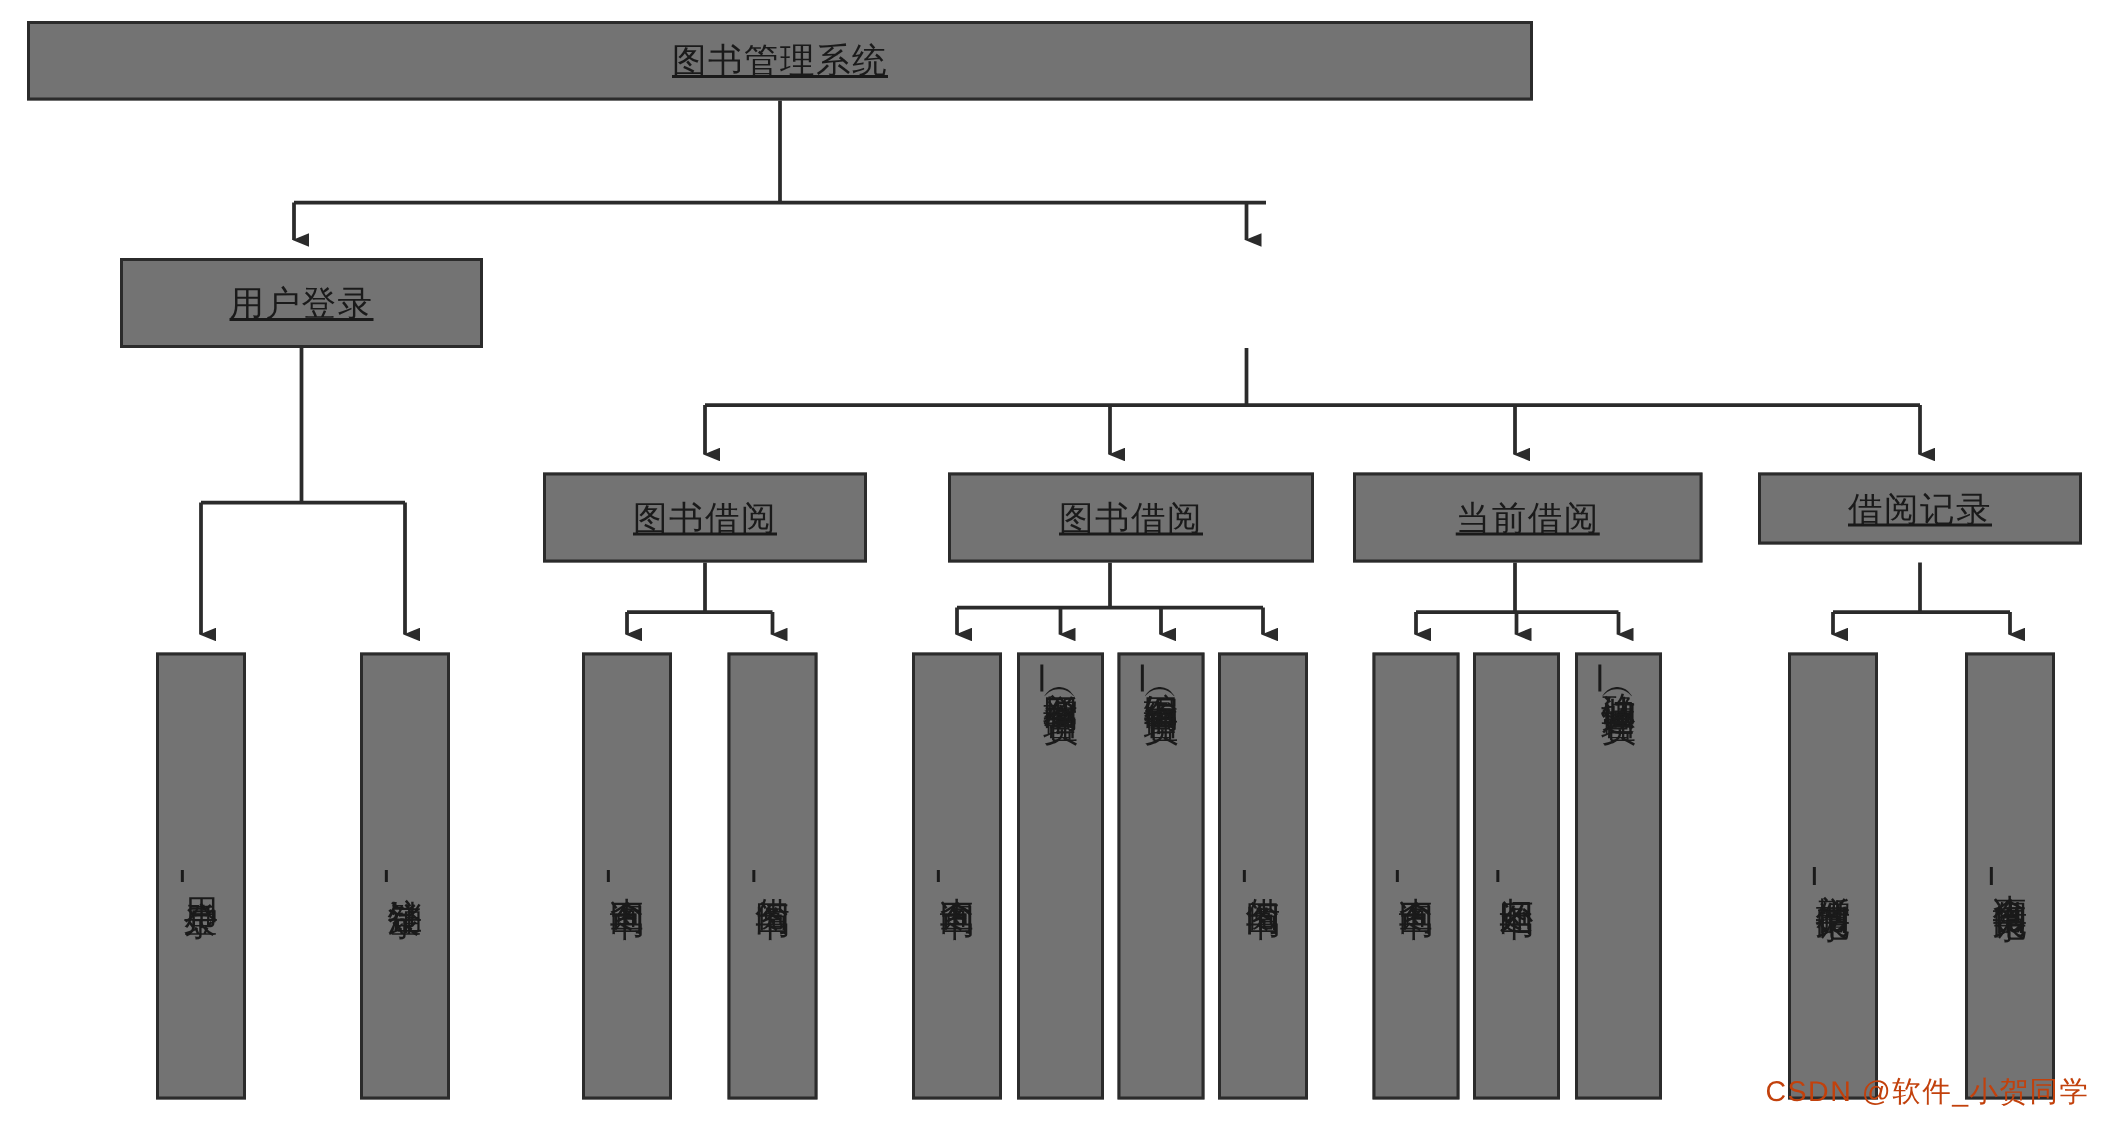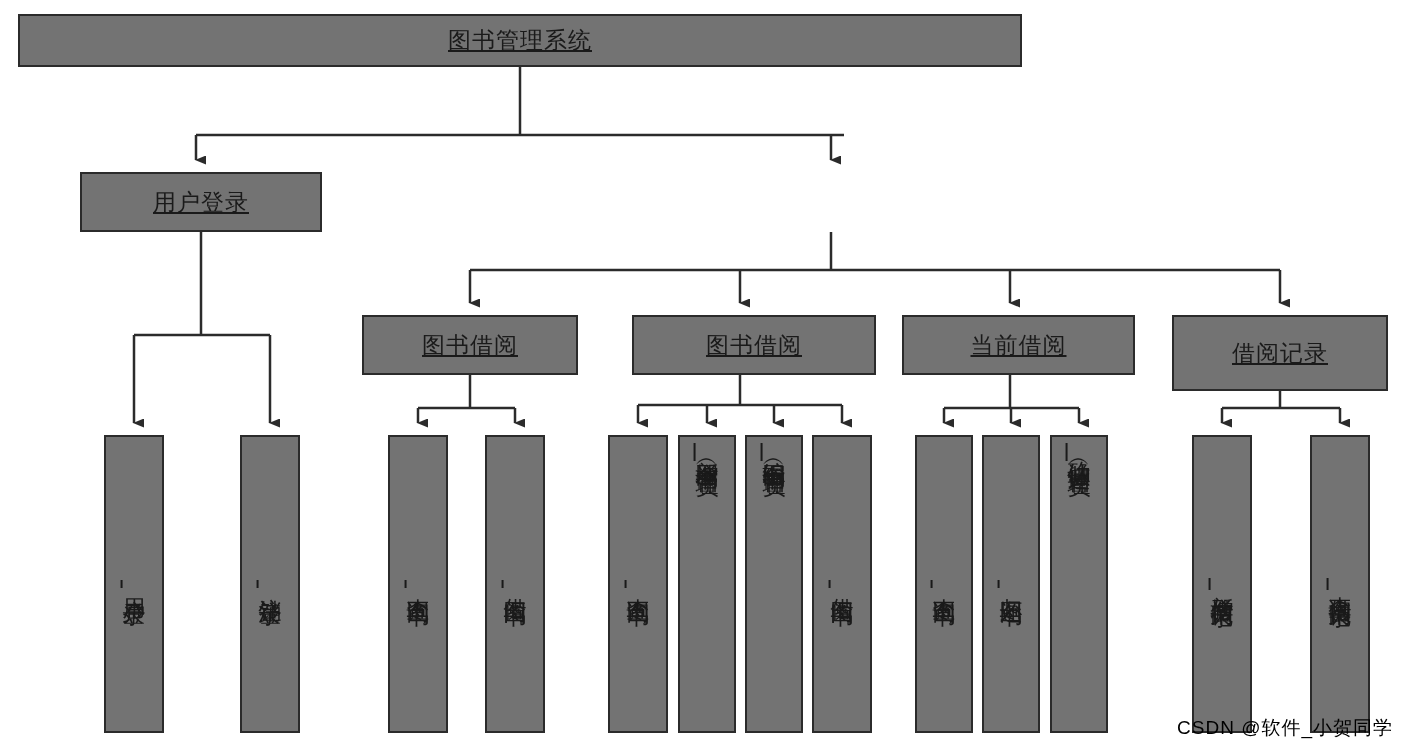--- a/index.html
+++ b/index.html
@@ -58,21 +58,21 @@
     justify-content: flex-start;
   }
   .node-label {
     display: block;
   }
   .watermark {
     position: absolute;
     right: 12px;
     bottom: 6px;
     font-size: 19px;
-    color: #000000;
+    color: #c2410c;
     letter-spacing: 1px;
     white-space: nowrap;
   }
 </style>
 </head>
 <body>
 
 <div id="diagram-root">
 
   <svg class="connectors" viewBox="0 0 1405 747" xmlns="http://www.w3.org/2000/svg">
@@ -135,21 +135,21 @@
 
   <div class="node horizontal" id="node-l3-0" style="left: 362px; top: 315px; width: 216px; height: 60px;">
     <span class="node-label">图书借阅</span>
   </div>
   <div class="node horizontal" id="node-l3-1" style="left: 632px; top: 315px; width: 244px; height: 60px;">
     <span class="node-label">图书借阅</span>
   </div>
   <div class="node horizontal" id="node-l3-2" style="left: 902px; top: 315px; width: 233px; height: 60px;">
     <span class="node-label">当前借阅</span>
   </div>
-  <div class="node horizontal" id="node-l3-3" style="left: 1172px; top: 315px; width: 216px; height: 76px;">
+  <div class="node horizontal" id="node-l3-3" style="left: 1172px; top: 315px; width: 216px; height: 48px;">
     <span class="node-label">借阅记录</span>
   </div>
 
   <div class="node vertical" id="node-leaf-0" style="left: 104px; top: 435px; width: 60px; height: 298px;">
     <span class="node-label">用户登录</span>
   </div>
   <div class="node vertical" id="node-leaf-1" style="left: 240px; top: 435px; width: 60px; height: 298px;">
     <span class="node-label">注销登录</span>
   </div>
   <div class="node vertical" id="node-leaf-2" style="left: 388px; top: 435px; width: 60px; height: 298px;">

